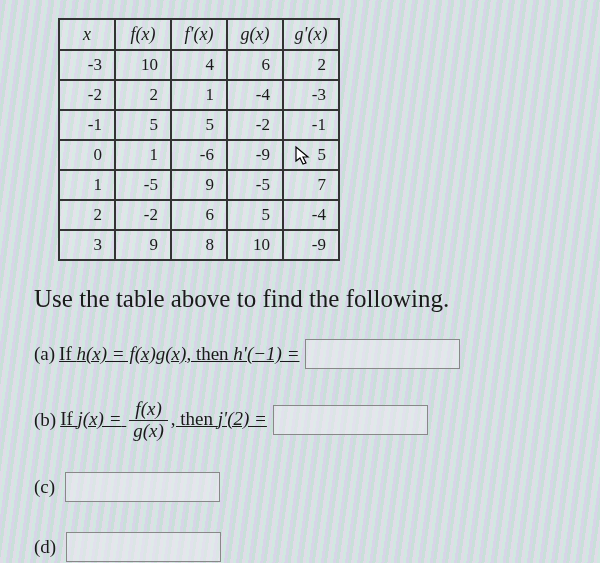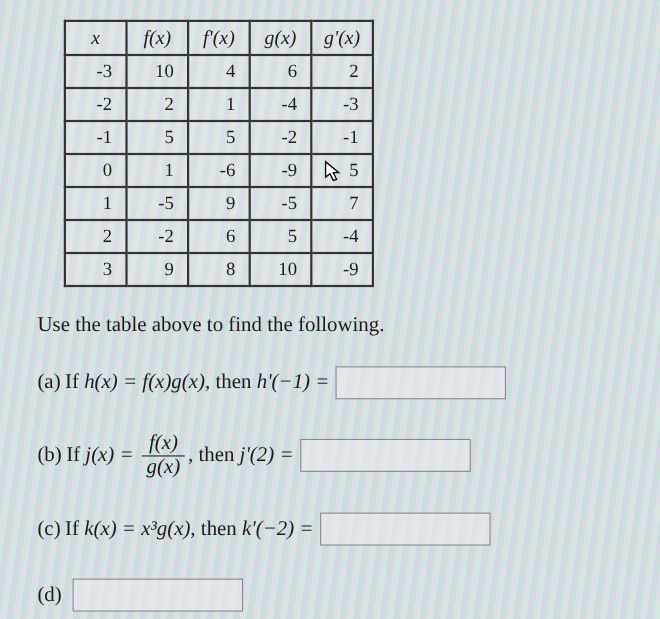--- a/index.html
+++ b/index.html
@@ -50,37 +50,38 @@
       font-size: 18px;
     }
     th.hx {
       font-style: italic;
     }
     .right {
       text-align: right;
       padding-right: 12px;
     }
     .instruction {
-      font-size: 19px;
+      font-size: 25px;
       margin-bottom: 26px;
       margin-left: 4px;
     }
     .question {
       font-size: 19px;
       margin-bottom: 30px;
       margin-left: 4px;
       display: flex;
       align-items: center;
       flex-wrap: nowrap;
     }
     .question .label {
       margin-right: 4px;
     }
     .question .math {
       font-family: 'Times New Roman', serif;
+      text-decoration: underline;
     }
     .answer-box {
       display: inline-block;
       border: 1px solid #888;
       background: rgba(235,235,240,0.55);
       height: 30px;
       width: 155px;
       margin-left: 6px;
       vertical-align: middle;
     }
@@ -203,22 +204,19 @@
   <span class="label">(b)</span>
   <span class="math">
     <span>If </span><span class="ital">j(x) =</span>
     <span class="frac"><span class="num ital">f(x)</span><span class="den ital">g(x)</span></span><span>, then </span><span class="ital">j'(2) =</span>
   </span>
   <span class="answer-box"></span>
 </div>
 
 <div class="question">
   <span class="label">(c)</span>
-  <span class="math">
-    <span>If </span><span class="ital">k(x) = x³g(x)</span><span>, then </span><span class="ital">k'(−2) =</span>
-  </span>
   <span class="answer-box"></span>
 </div>
 
 <div class="question">
   <span class="label">(d)</span>
   <span class="answer-box"></span>
 </div>
 
 </body></html>

